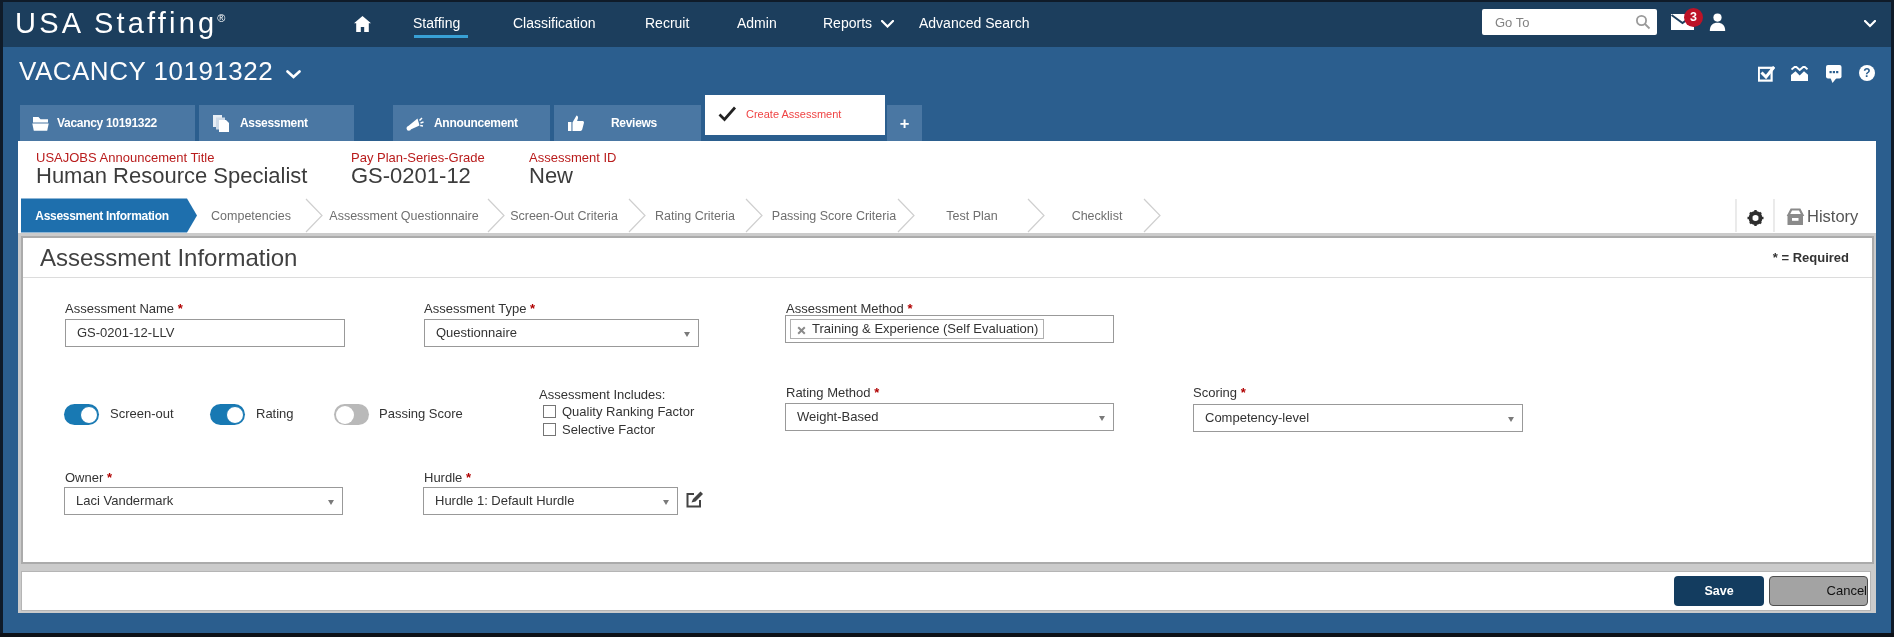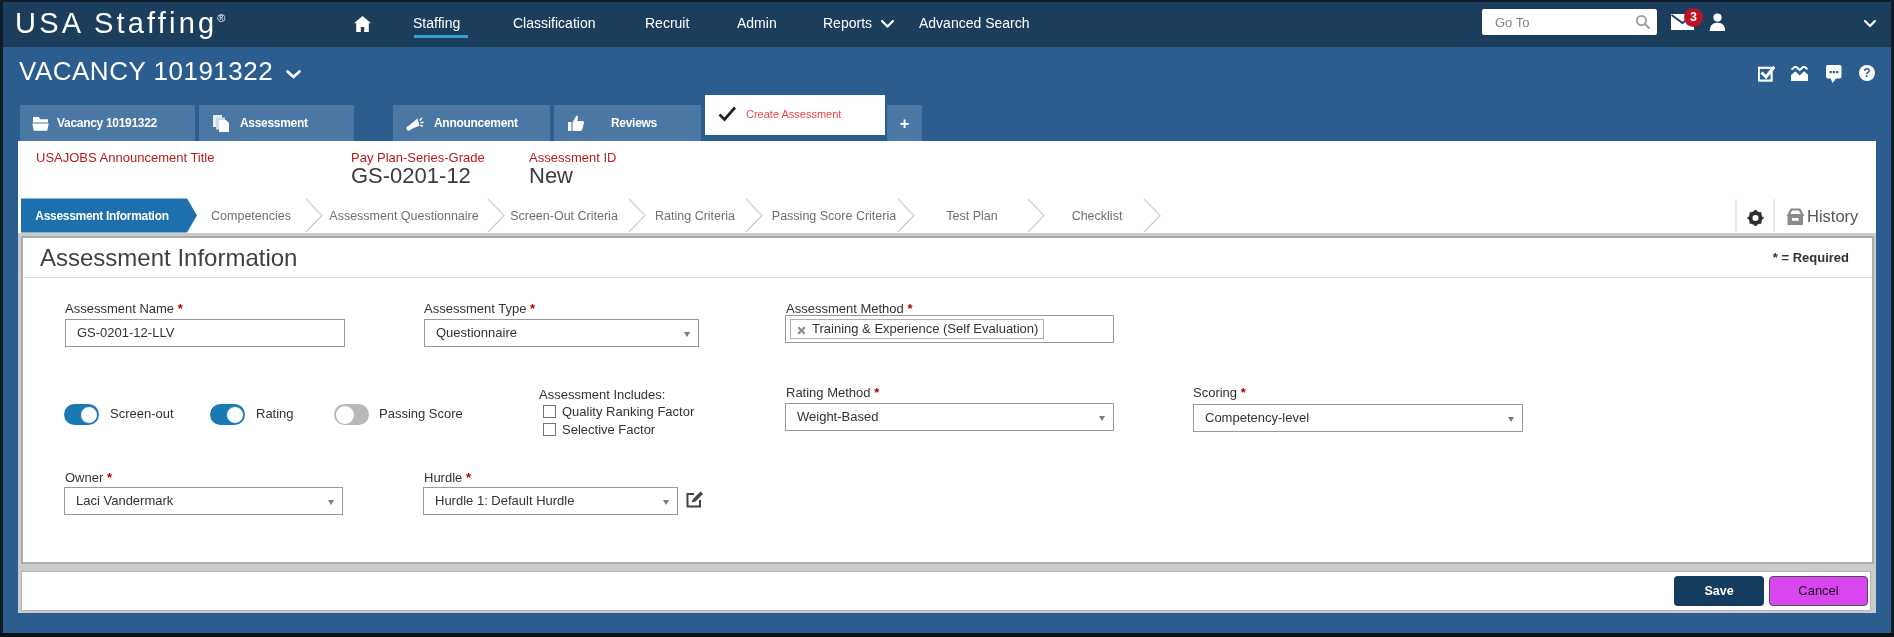--- a/index.html
+++ b/index.html
@@ -42,21 +42,21 @@
 .cklab{position:absolute;font-size:13px;color:#333}
 .ckbox{position:absolute;width:13px;height:13px;border:1.5px solid #757575;background:#fff}
 .toggle{position:absolute;width:35px;height:21px;border-radius:11px}
 .ton{background:#1879b3}
 .toff{background:#b9b9b9}
 .knob{position:absolute;top:1.5px;width:18px;height:18px;border-radius:50%;background:#fff}
 .ton .knob{right:1.5px;border:1px solid #1879b3}
 .toff .knob{left:1.5px}
 
 #savebtn{position:absolute;left:1674px;top:576px;width:90px;height:30px;background:#133c5f;border-radius:4px;color:#fff;font-weight:bold;font-size:12.5px;text-align:center;line-height:30px}
-#cancelbtn{position:absolute;left:1769px;top:576px;width:99px;height:30px;background:#d946ef;border:1.5px solid #4f4f4f;border-radius:4px;color:#111;font-size:13px;text-align:center;line-height:27px}
+#cancelbtn{position:absolute;left:1769px;top:576px;width:99px;height:30px;background:#a3a3a3;border:1.5px solid #4f4f4f;border-radius:4px;color:#111;font-size:13px;text-align:right;line-height:27px}
 
 #fr-top{position:absolute;left:0;top:0;width:1894px;height:2px;background:#0f1b29;z-index:50}
 #fr-left{position:absolute;left:0;top:0;width:3px;height:637px;background:#0f1b29;z-index:50}
 #fr-right{position:absolute;left:1891px;top:0;width:3px;height:637px;background:#0f1b29;z-index:50}
 #fr-bottom{position:absolute;left:0;top:633px;width:1894px;height:4px;background:#0d1117;z-index:50}
 #blue-bottom{position:absolute;left:0;top:613px;width:1894px;height:20px;background:#2b5e8e}
 #blue-right{position:absolute;left:1876px;top:105px;width:15px;height:510px;background:#2b5e8e}
 </style>
 </head>
 <body>
@@ -158,20 +158,21 @@
       <path d="M1.5 8.5 L6.5 13.5 L17 1.5" stroke="#222" stroke-width="2.7" fill="none"></path>
     </svg>
   <span class="tl" style="position:absolute;left:41px;top:0;height:38px;line-height:38px">Create Assessment</span>
 </div>
 <div class="tab" style="left:887px;width:35px;text-align:center">
   <span class="tl" style="position:static;display:inline-block;font-size:16.5px;line-height:36px">+</span>
 </div>
 
 <div id="infobar">
   <div class="ilab" style="left:18px">USAJOBS Announcement Title</div>
+  <div class="ival" style="left:18px">Human Resource Specialist</div>
   <div class="ilab" style="left:333px">Pay Plan-Series-Grade</div>
   <div class="ival" style="left:333px">GS-0201-12</div>
   <div class="ilab" style="left:511px">Assessment ID</div>
   <div class="ival" style="left:511px">New</div>
 </div>
 
 <svg id="wizard" width="1858" height="35" viewBox="0 0 1858 35">
   <rect x="0" y="0" width="1858" height="35" fill="#fff"></rect>
   <polygon points="3,0.5 169,0.5 179,17.5 169,34.5 3,34.5" fill="#1e6fad"></polygon>
   <text x="84" y="22" text-anchor="middle" font-size="12" font-weight="bold" letter-spacing="-0.3" fill="#fff" font-family="Liberation Sans,sans-serif">Assessment Information</text>

